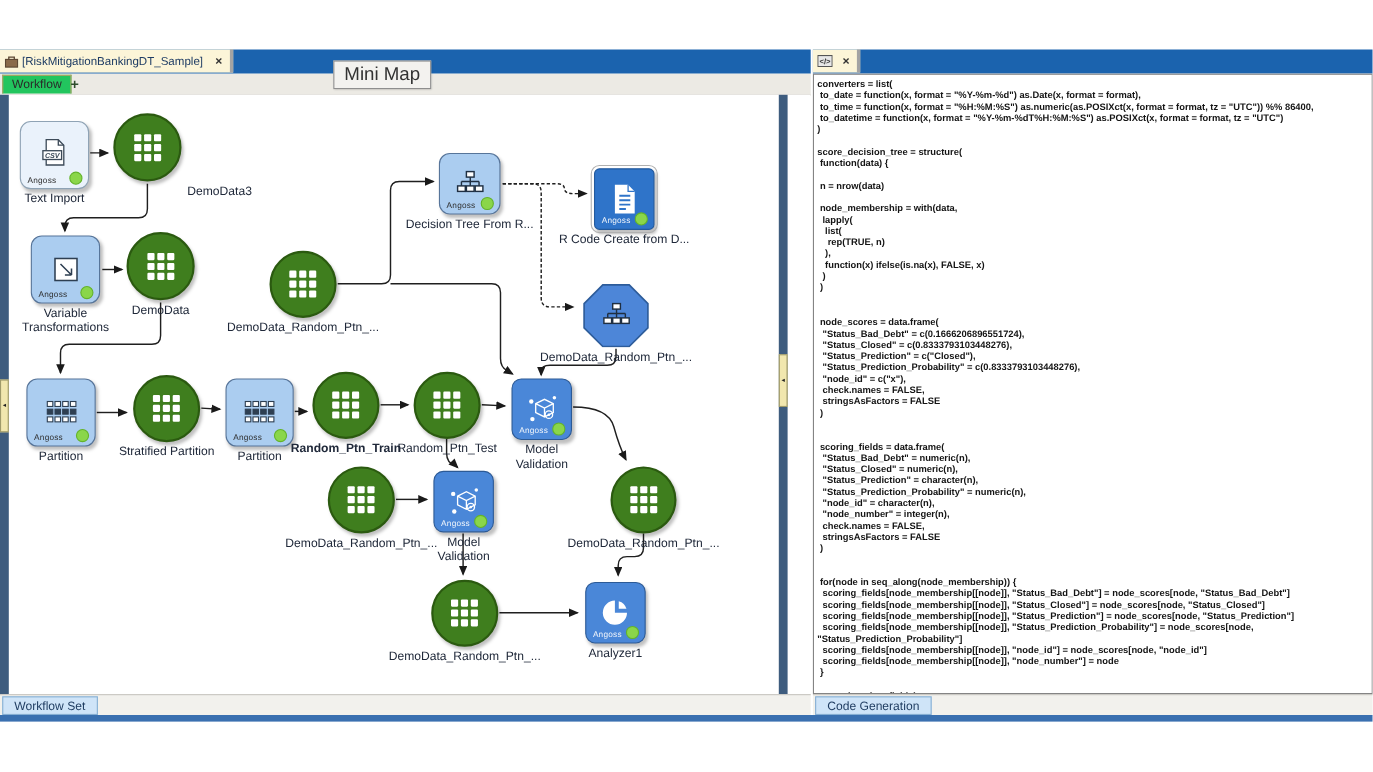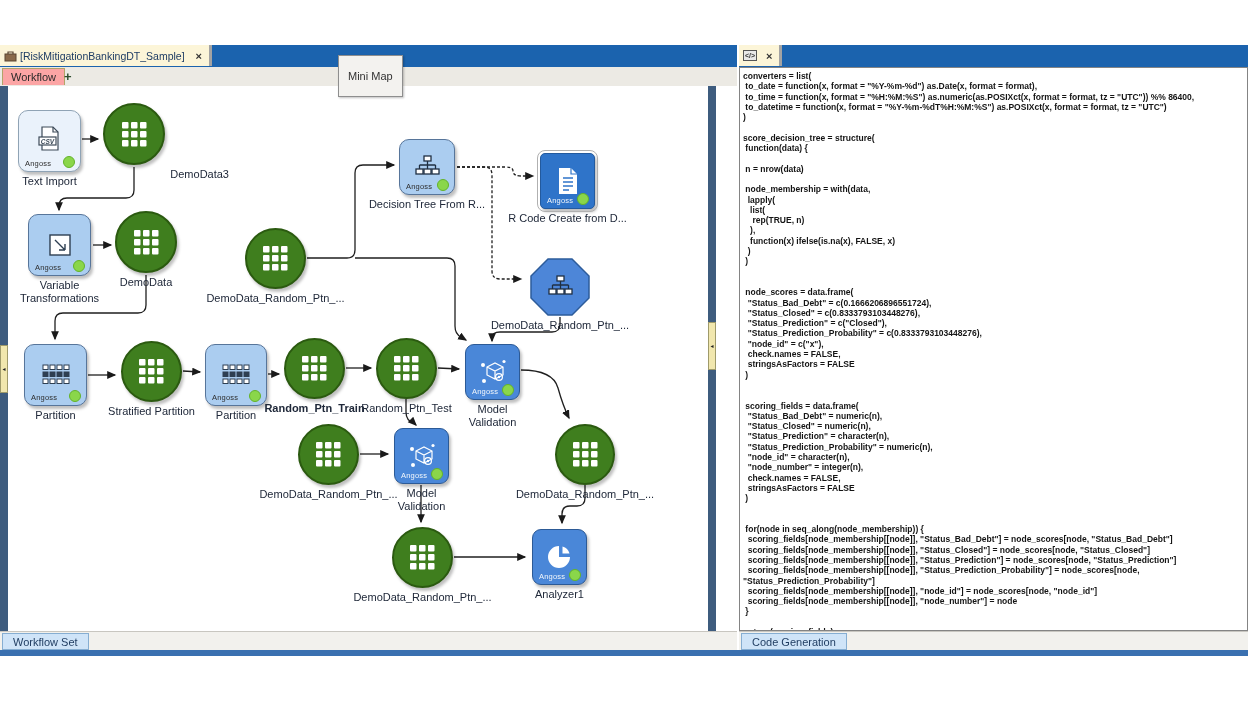--- a/index.html
+++ b/index.html
@@ -7,25 +7,25 @@
         font-family:"Liberation Sans",sans-serif;}
   .pane{position:absolute;top:45px;height:605px;}
   .left-pane{left:0;width:737px;}
   .right-pane{left:739px;width:509px;}
   .tabbar{position:absolute;top:0;left:0;right:0;height:22px;background:#1b63ae;}
   .doc-tab{position:absolute;top:0;left:0;height:21px;background:#fcf5d8;border-right:3px solid #a3a3a3;
            display:flex;align-items:center;padding:0 7px 0 4px;box-sizing:border-box;}
   .tab-title{font-size:10.5px;color:#1e3c64;margin:0 2px 0 3px;white-space:nowrap;}
   .tab-close{font-size:11px;font-weight:bold;color:#333;margin-left:9px;cursor:default;line-height:10px;}
   .subtabbar{position:absolute;top:22px;left:0;right:0;height:19px;background:#eceae4;border-bottom:1px solid #b3b0a8;}
-  .subtab{position:absolute;left:2px;top:1px;height:17px;line-height:17px;padding:0 8px;background:#fca5a5;
+  .subtab{position:absolute;left:2px;top:1px;height:17px;line-height:17px;padding:0 8px;background:#22c55e;
           border:1px solid #b2a468;border-bottom:none;font-size:11px;color:#2a2a2a;box-sizing:border-box;}
   .add-tab{position:absolute;left:64px;top:1px;font-size:13px;font-weight:bold;color:#2e4d2e;line-height:17px;}
   .tooltip{position:absolute;left:303px;top:10px;z-index:50;background:#f3f2ef;border:1px solid #8e8e8e;
-           box-shadow:1px 1px 2px rgba(0,0,0,.25);font-size:11px;color:#333;padding:14px 9px;margin-left:35px;}
+           box-shadow:1px 1px 2px rgba(0,0,0,.25);font-size:17px;color:#333;padding:2px 9px;}
   .canvas{position:absolute;top:41px;left:0;width:737px;height:545px;background:#fff;overflow:hidden;}
   .edge-strip{position:absolute;top:0;bottom:0;width:8px;background:#3e5c7e;z-index:5;}
   .edge-strip.left-strip{left:0;}
   .edge-strip.right-strip{left:708px;}
   .edge-handle{position:absolute;left:0;width:8px;height:48px;background:#f1e7ae;border:1px solid #9f9a6a;
                box-sizing:border-box;font-size:6px;color:#222;text-align:center;line-height:46px;}
   #connector-svg{position:absolute;left:0;top:0;z-index:1;}
   #nodes-layer{position:absolute;left:0;top:0;width:737px;height:637px;z-index:2;}
   .node{position:absolute;box-sizing:border-box;display:flex;align-items:center;justify-content:center;
         box-shadow:2px 3px 3px rgba(0,0,0,.25);}

